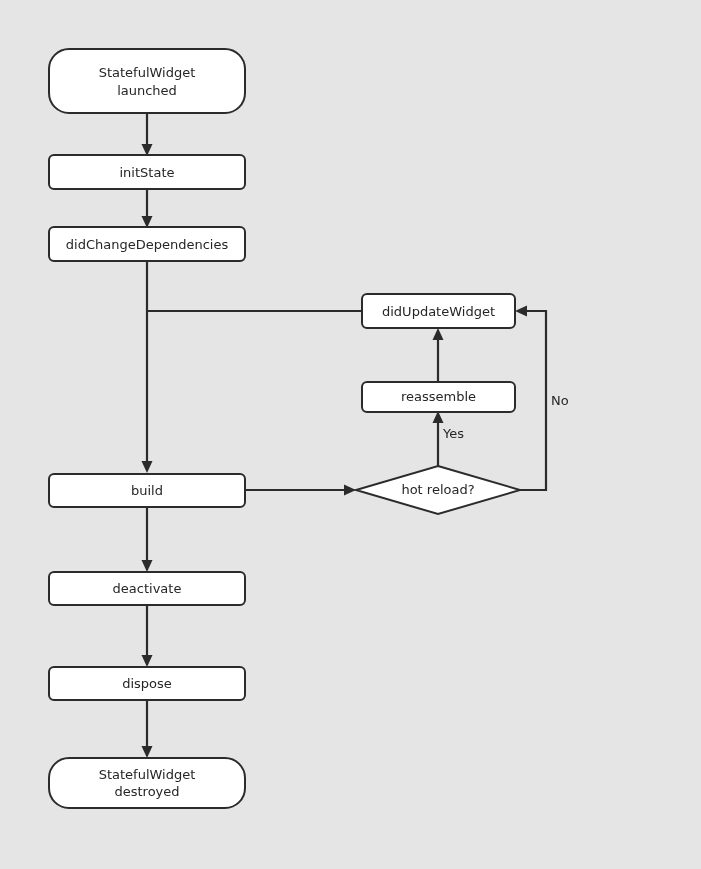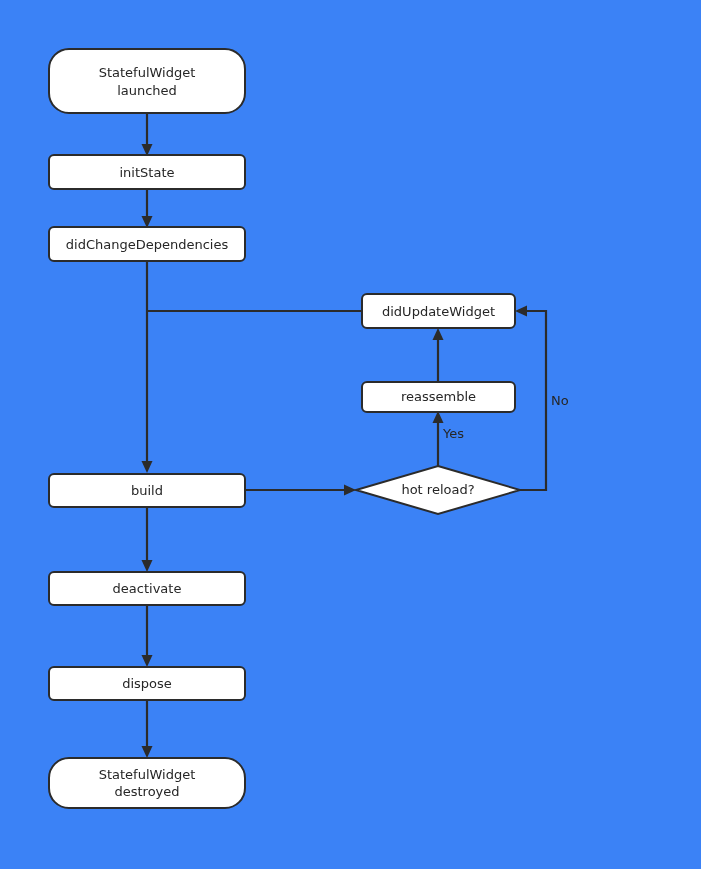--- a/index.html
+++ b/index.html
@@ -10,21 +10,21 @@
   body {
     width: 701px;
     height: 869px;
     font-family: "DejaVu Sans", "Liberation Sans", sans-serif;
     overflow: hidden;
   }
   #flowchart-root {
     position: relative;
     width: 701px;
     height: 869px;
-    background: #3b82f6;
+    background: #e5e5e5;
   }
   svg#flow-svg {
     position: absolute;
     top: 0;
     left: 0;
     width: 701px;
     height: 869px;
     display: block;
   }
   .node-shape {

